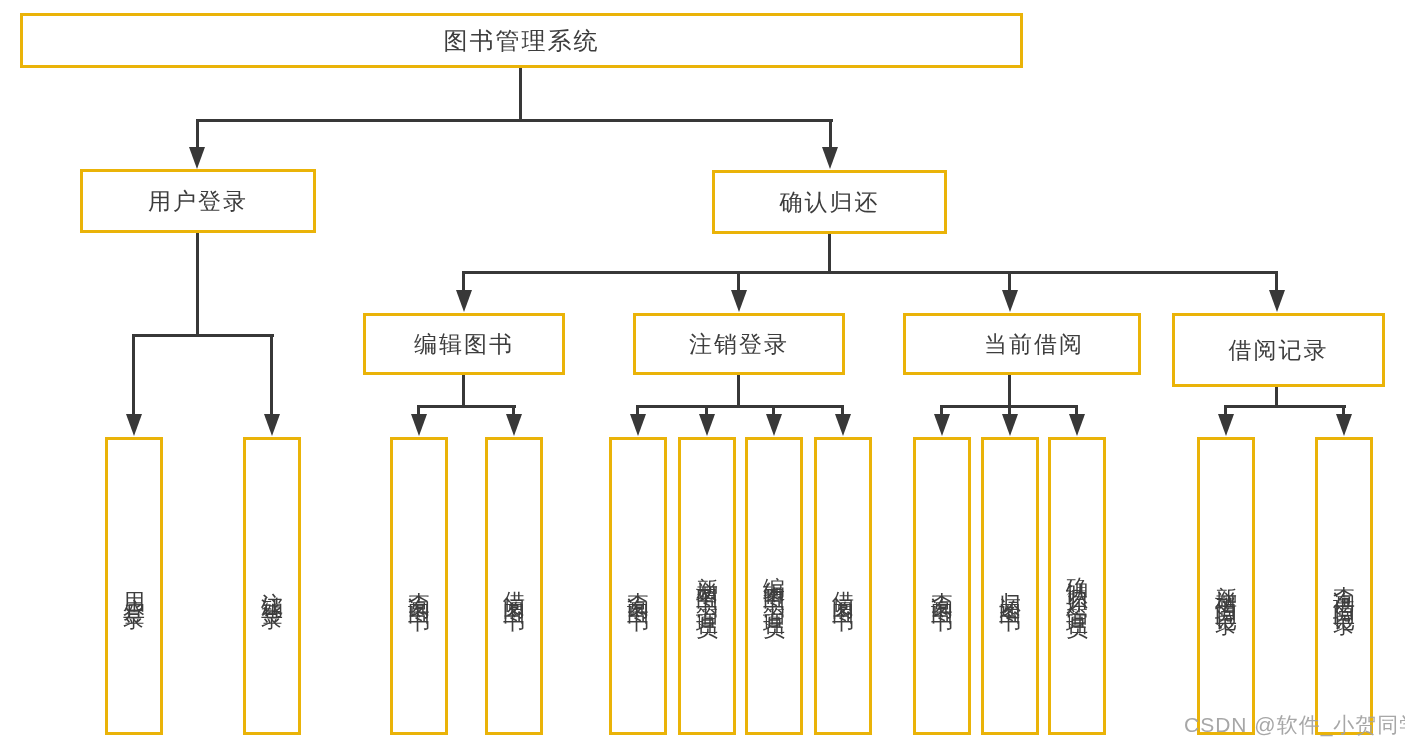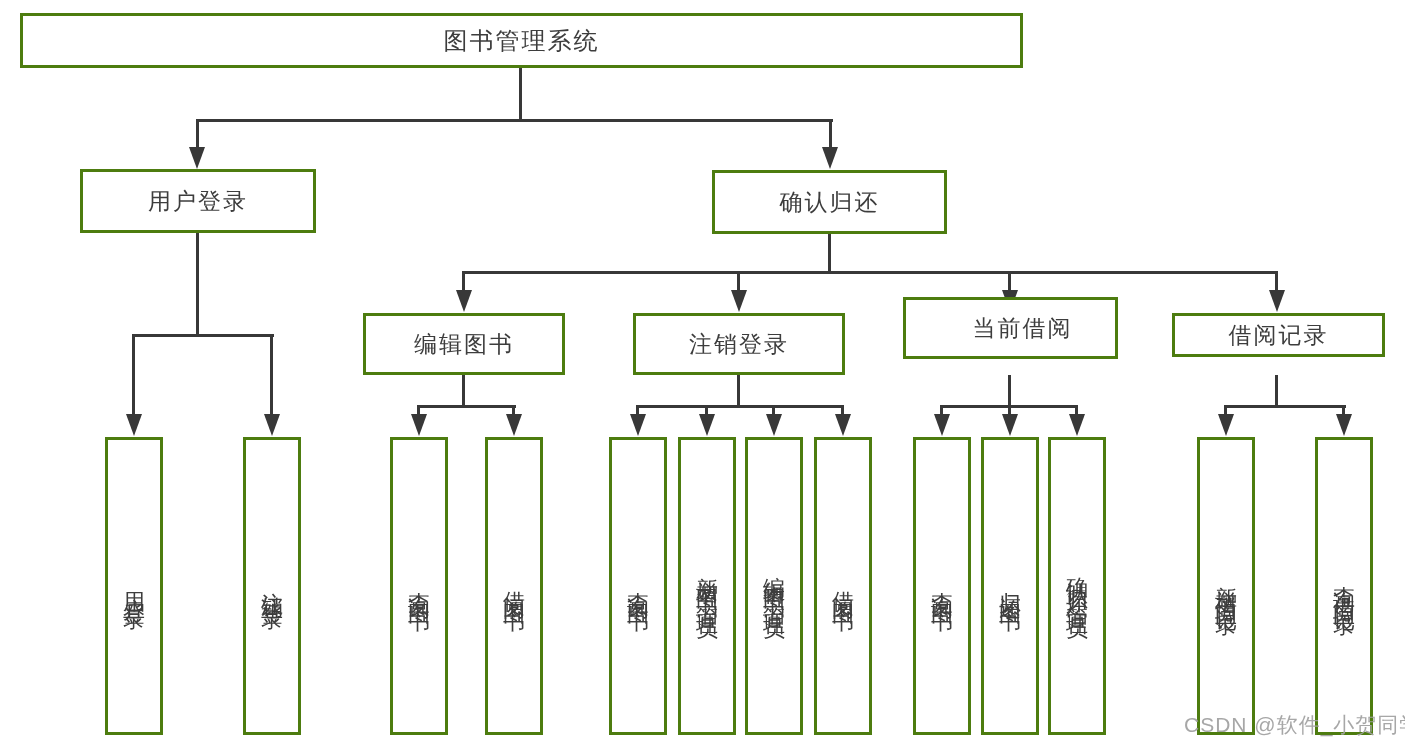--- a/index.html
+++ b/index.html
@@ -7,21 +7,21 @@
     position:relative;
     width:1405px;height:747px;
     background:#ffffff;
     font-family:"Liberation Sans","DejaVu Sans",sans-serif;
     overflow:hidden;
   }
   .box{
     position:absolute;
     box-sizing:border-box;
     background:#ffffff;
-    border:3px solid #4d7c0f;
+    border:3px solid #eab308;
     display:flex;
     align-items:center;
     justify-content:center;
     color:#3d3d3d;
     font-size:23px;
     letter-spacing:2px;
     z-index:2;
   }
   .root-box{font-size:24px;}
   .leaf span{
@@ -82,22 +82,22 @@
   <div class="vline" style="left:737px;top:271px;height:22px;"></div>
   <div class="vline" style="left:1008px;top:271px;height:22px;"></div>
   <div class="vline" style="left:1275px;top:271px;height:22px;"></div>
   <div class="arrow" style="left:456px;top:290px;"></div>
   <div class="arrow" style="left:731px;top:290px;"></div>
   <div class="arrow" style="left:1002px;top:290px;"></div>
   <div class="arrow" style="left:1269px;top:290px;"></div>
 
   <div class="box" style="left:363px;top:313px;width:202px;height:62px;">编辑图书</div>
   <div class="box" style="left:633px;top:313px;width:212px;height:62px;">注销登录</div>
-  <div class="box" style="left:903px;top:297px;width:215px;height:62px;padding-left:24px;">当前借阅</div>
-  <div class="box" style="left:1172px;top:313px;width:213px;height:44px;">借阅记录</div>
+  <div class="box" style="left:903px;top:313px;width:238px;height:62px;padding-left:24px;">当前借阅</div>
+  <div class="box" style="left:1172px;top:313px;width:213px;height:74px;">借阅记录</div>
 
   <div class="vline" style="left:462px;top:375px;height:33px;"></div>
   <div class="hline" style="left:417px;top:405px;width:99px;"></div>
   <div class="vline" style="left:417px;top:405px;height:12px;"></div>
   <div class="vline" style="left:512px;top:405px;height:12px;"></div>
   <div class="arrow" style="left:411px;top:414px;"></div>
   <div class="arrow" style="left:506px;top:414px;"></div>
 
   <div class="vline" style="left:737px;top:375px;height:33px;"></div>
   <div class="hline" style="left:636px;top:405px;width:208px;"></div>

